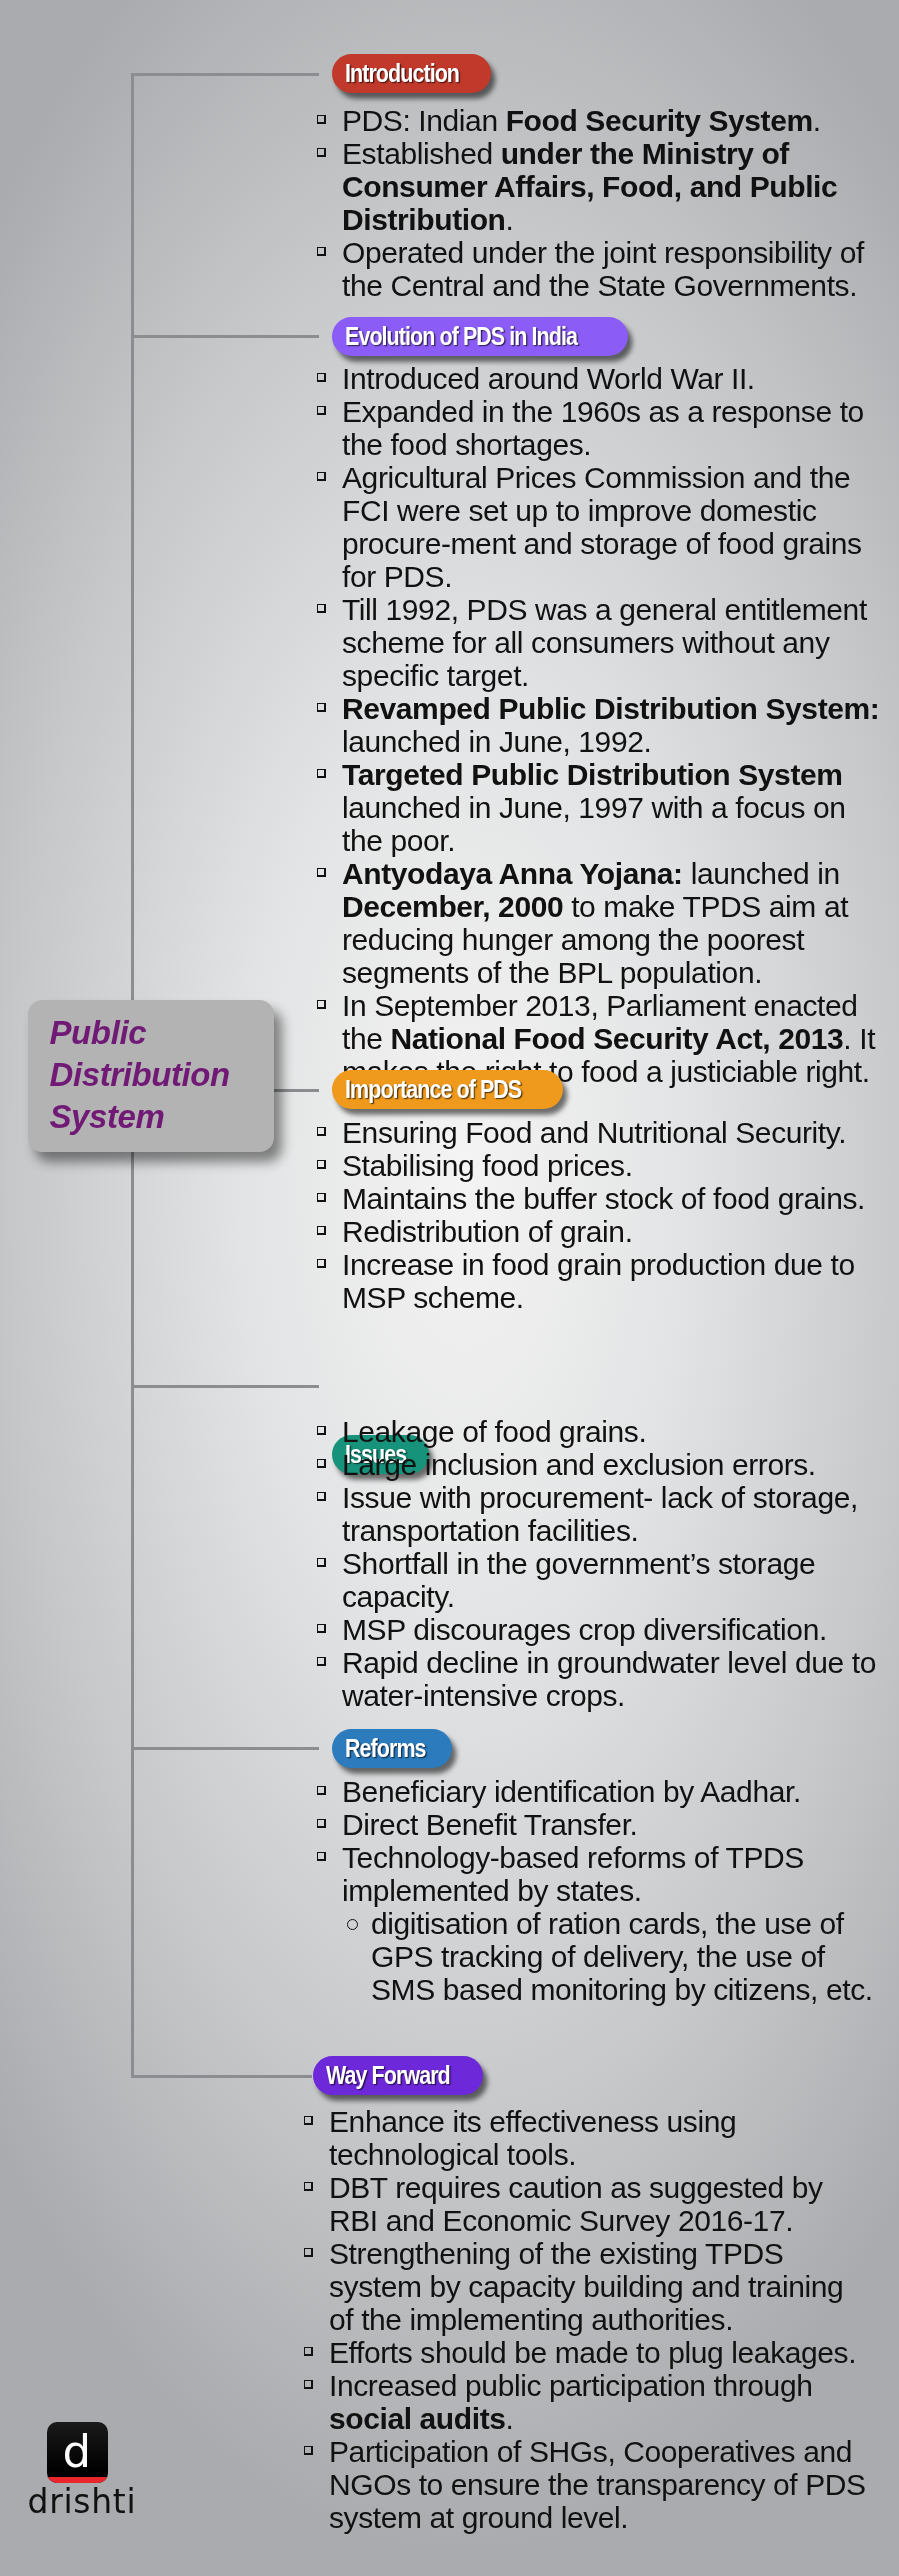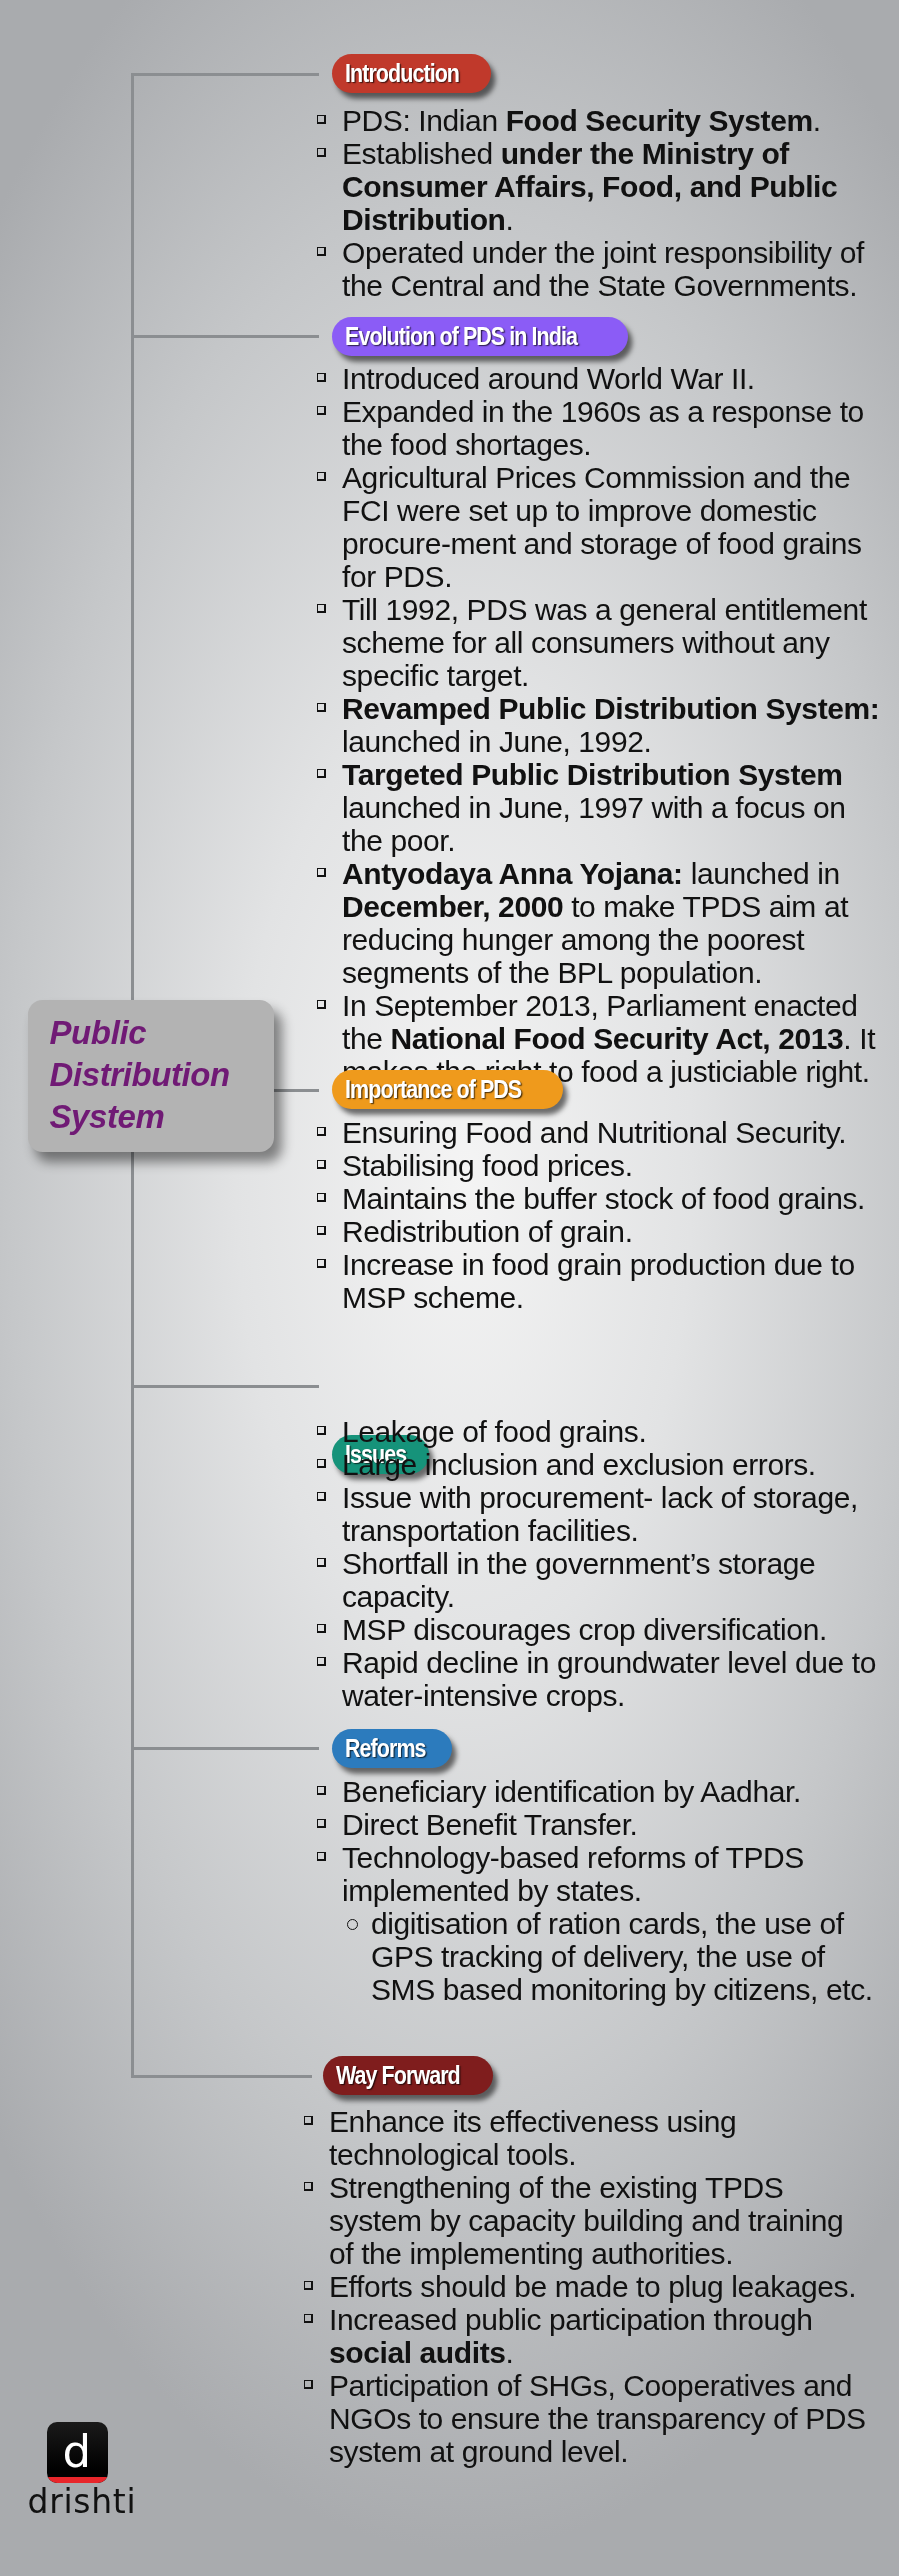--- a/index.html
+++ b/index.html
@@ -141,26 +141,26 @@
 <div class="pill" style="top:1729px; background:#2c7bbd;">
   <span>Reforms</span>
 </div>
 <ul class="section-list" style="top:1775px;">
     <li><span class="box"></span><span>Beneficiary identification by Aadhar.</span></li>
     <li><span class="box"></span><span>Direct Benefit Transfer.</span></li>
     <li><span class="box"></span><span>Technology-based reforms of TPDS implemented by states.</span></li>
     <li class="sub"><span class="circle"></span><span>digitisation of ration cards, the use of GPS tracking of delivery, the use of SMS based monitoring by citizens, etc.</span></li>
   </ul>
 
-<div class="pill" style="top:2056px; left:307px; background:#7f1d1d;">
+<div class="pill" style="top:2056px; left:297px; background:#6d28d9;">
   <span>Way Forward</span>
 </div>
 <ul class="section-list" style="top:2105px; left:304px;">
     <li><span class="box"></span><span>Enhance its effectiveness using technological tools.</span></li>
-    <li><span class="box"></span></li>
+    <li><span class="box"></span><span>DBT requires caution as suggested by RBI and Economic Survey 2016-17.</span></li>
     <li><span class="box"></span><span>Strengthening of the existing TPDS system by capacity building and training of the implementing authorities.</span></li>
     <li><span class="box"></span><span>Efforts should be made to plug leakages.</span></li>
     <li><span class="box"></span><span>Increased public participation through </span><b>social audits</b><span>.</span></li>
     <li><span class="box"></span><span>Participation of SHGs, Cooperatives and NGOs to ensure the transparency of PDS system at ground level.</span></li>
   </ul>
 
 <div class="logo">
   <div class="mark">
     <span class="glyph">d</span>
     <div class="redbar"></div>

